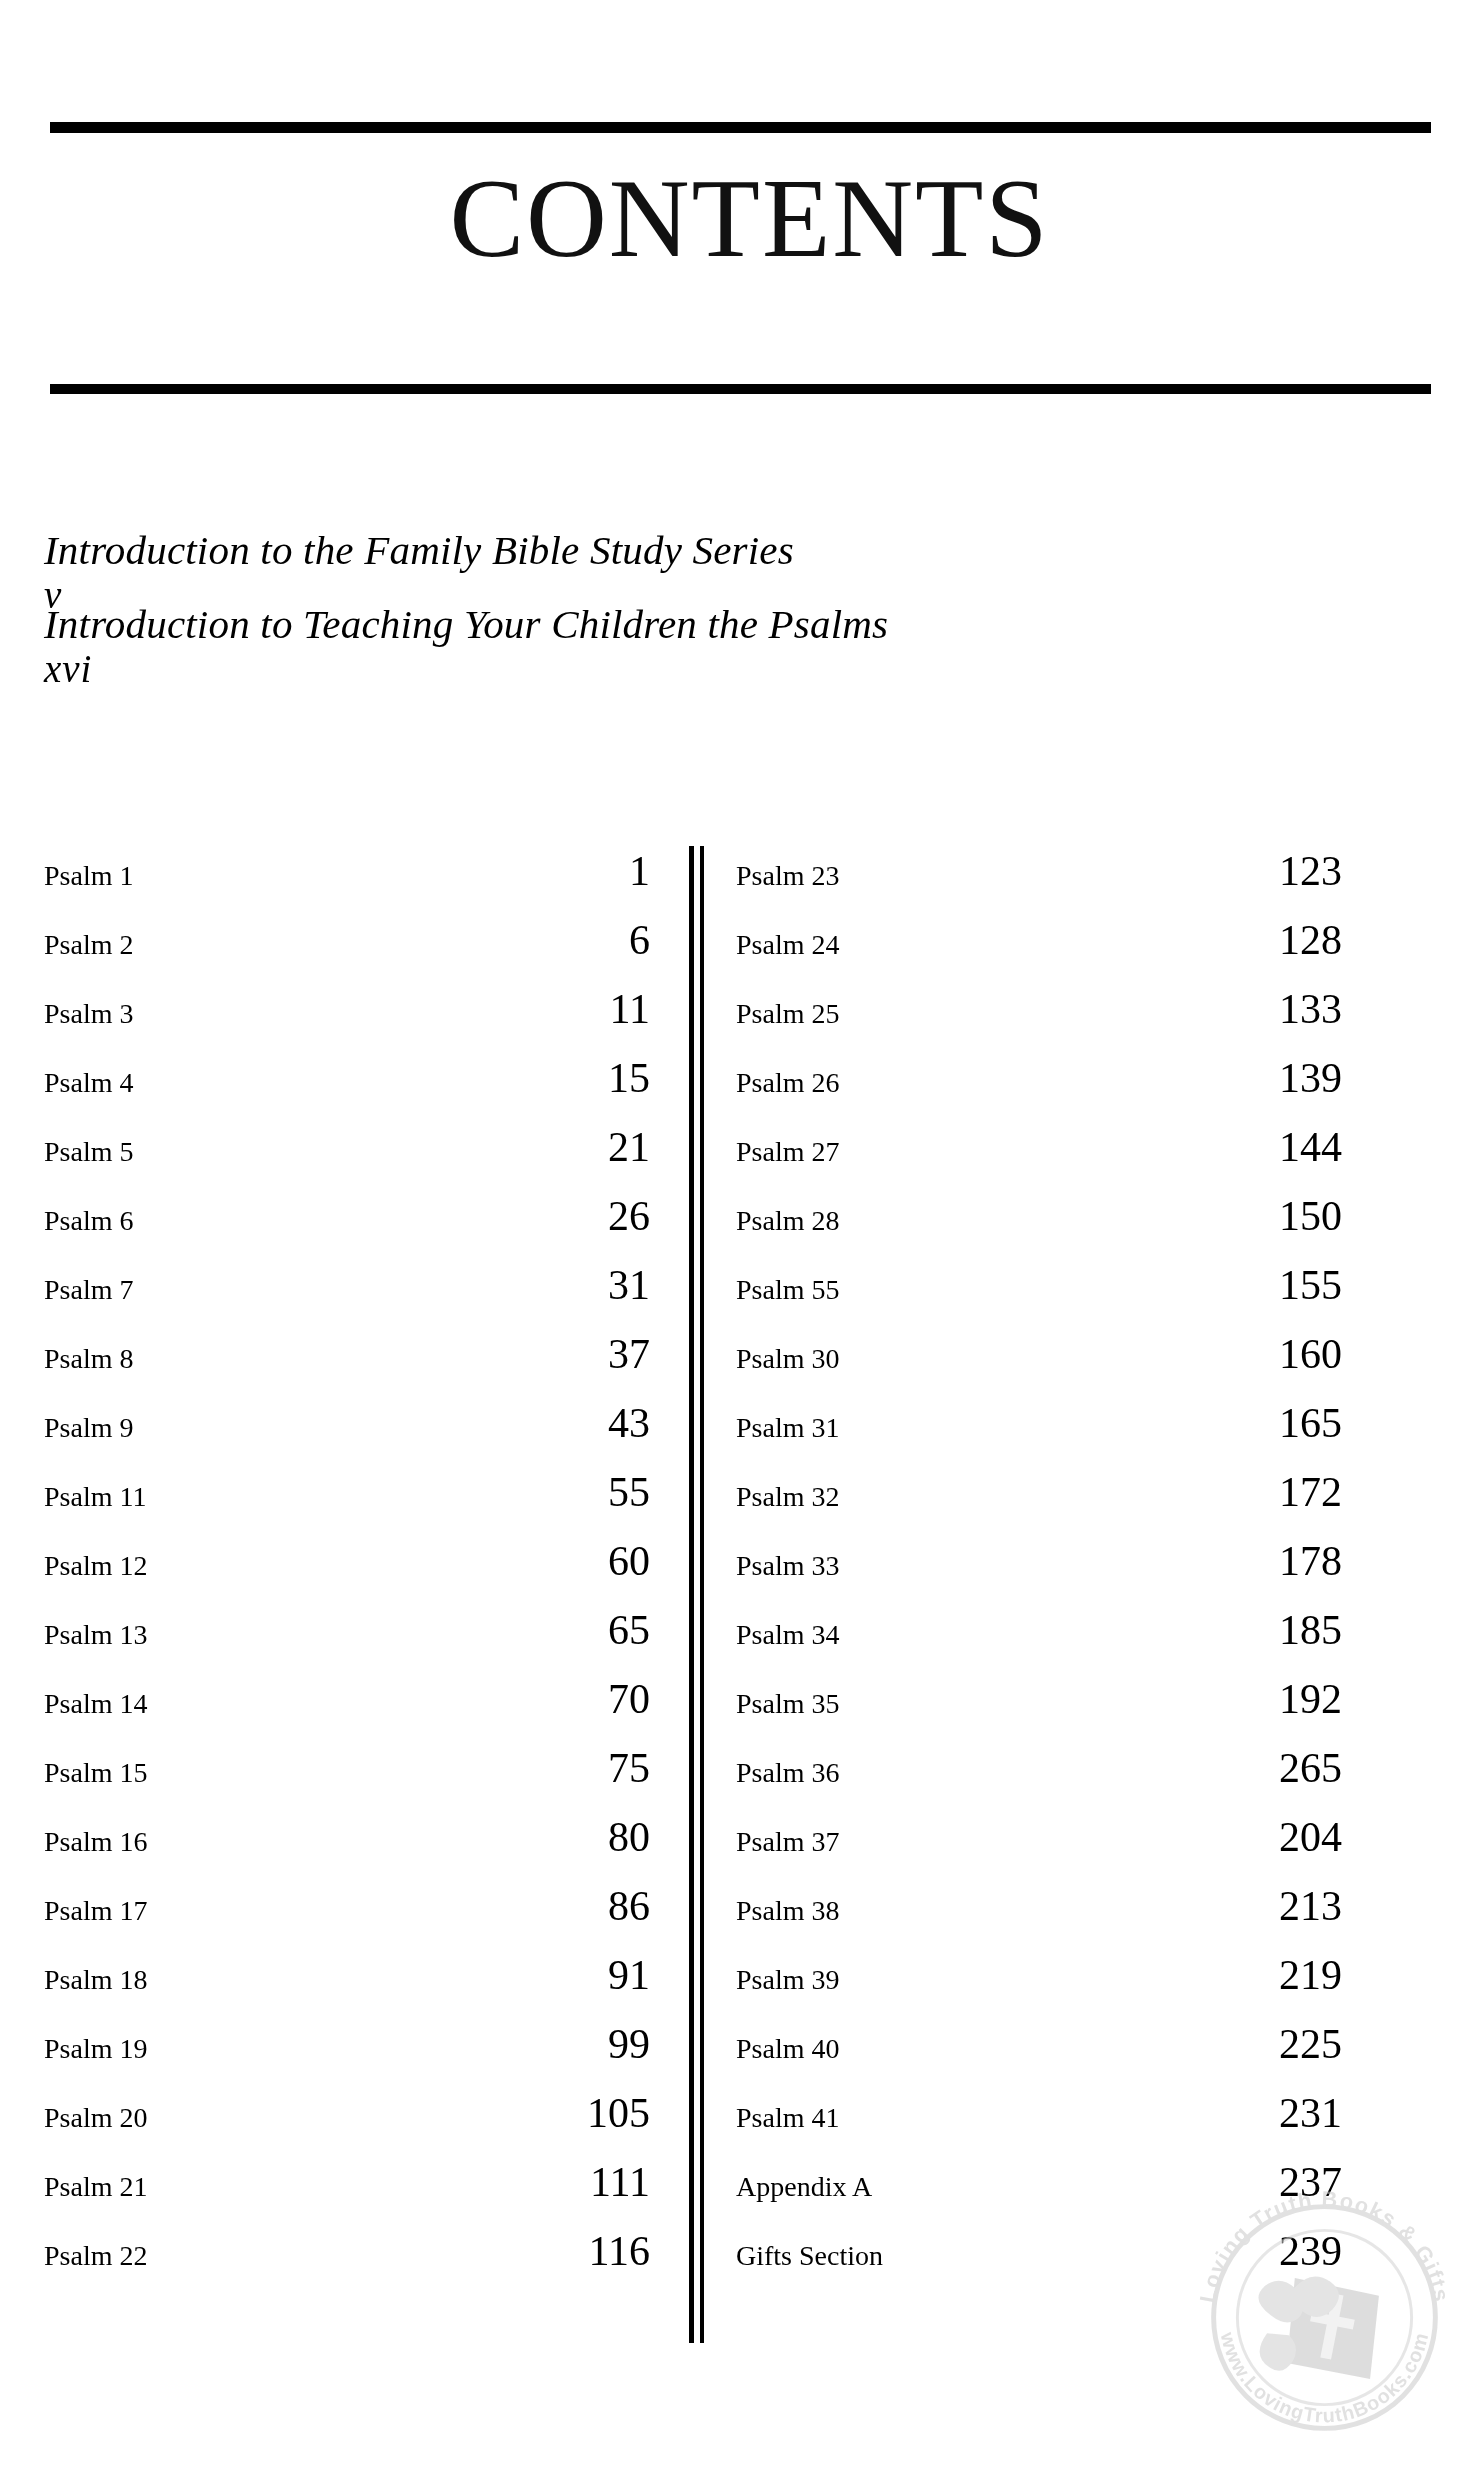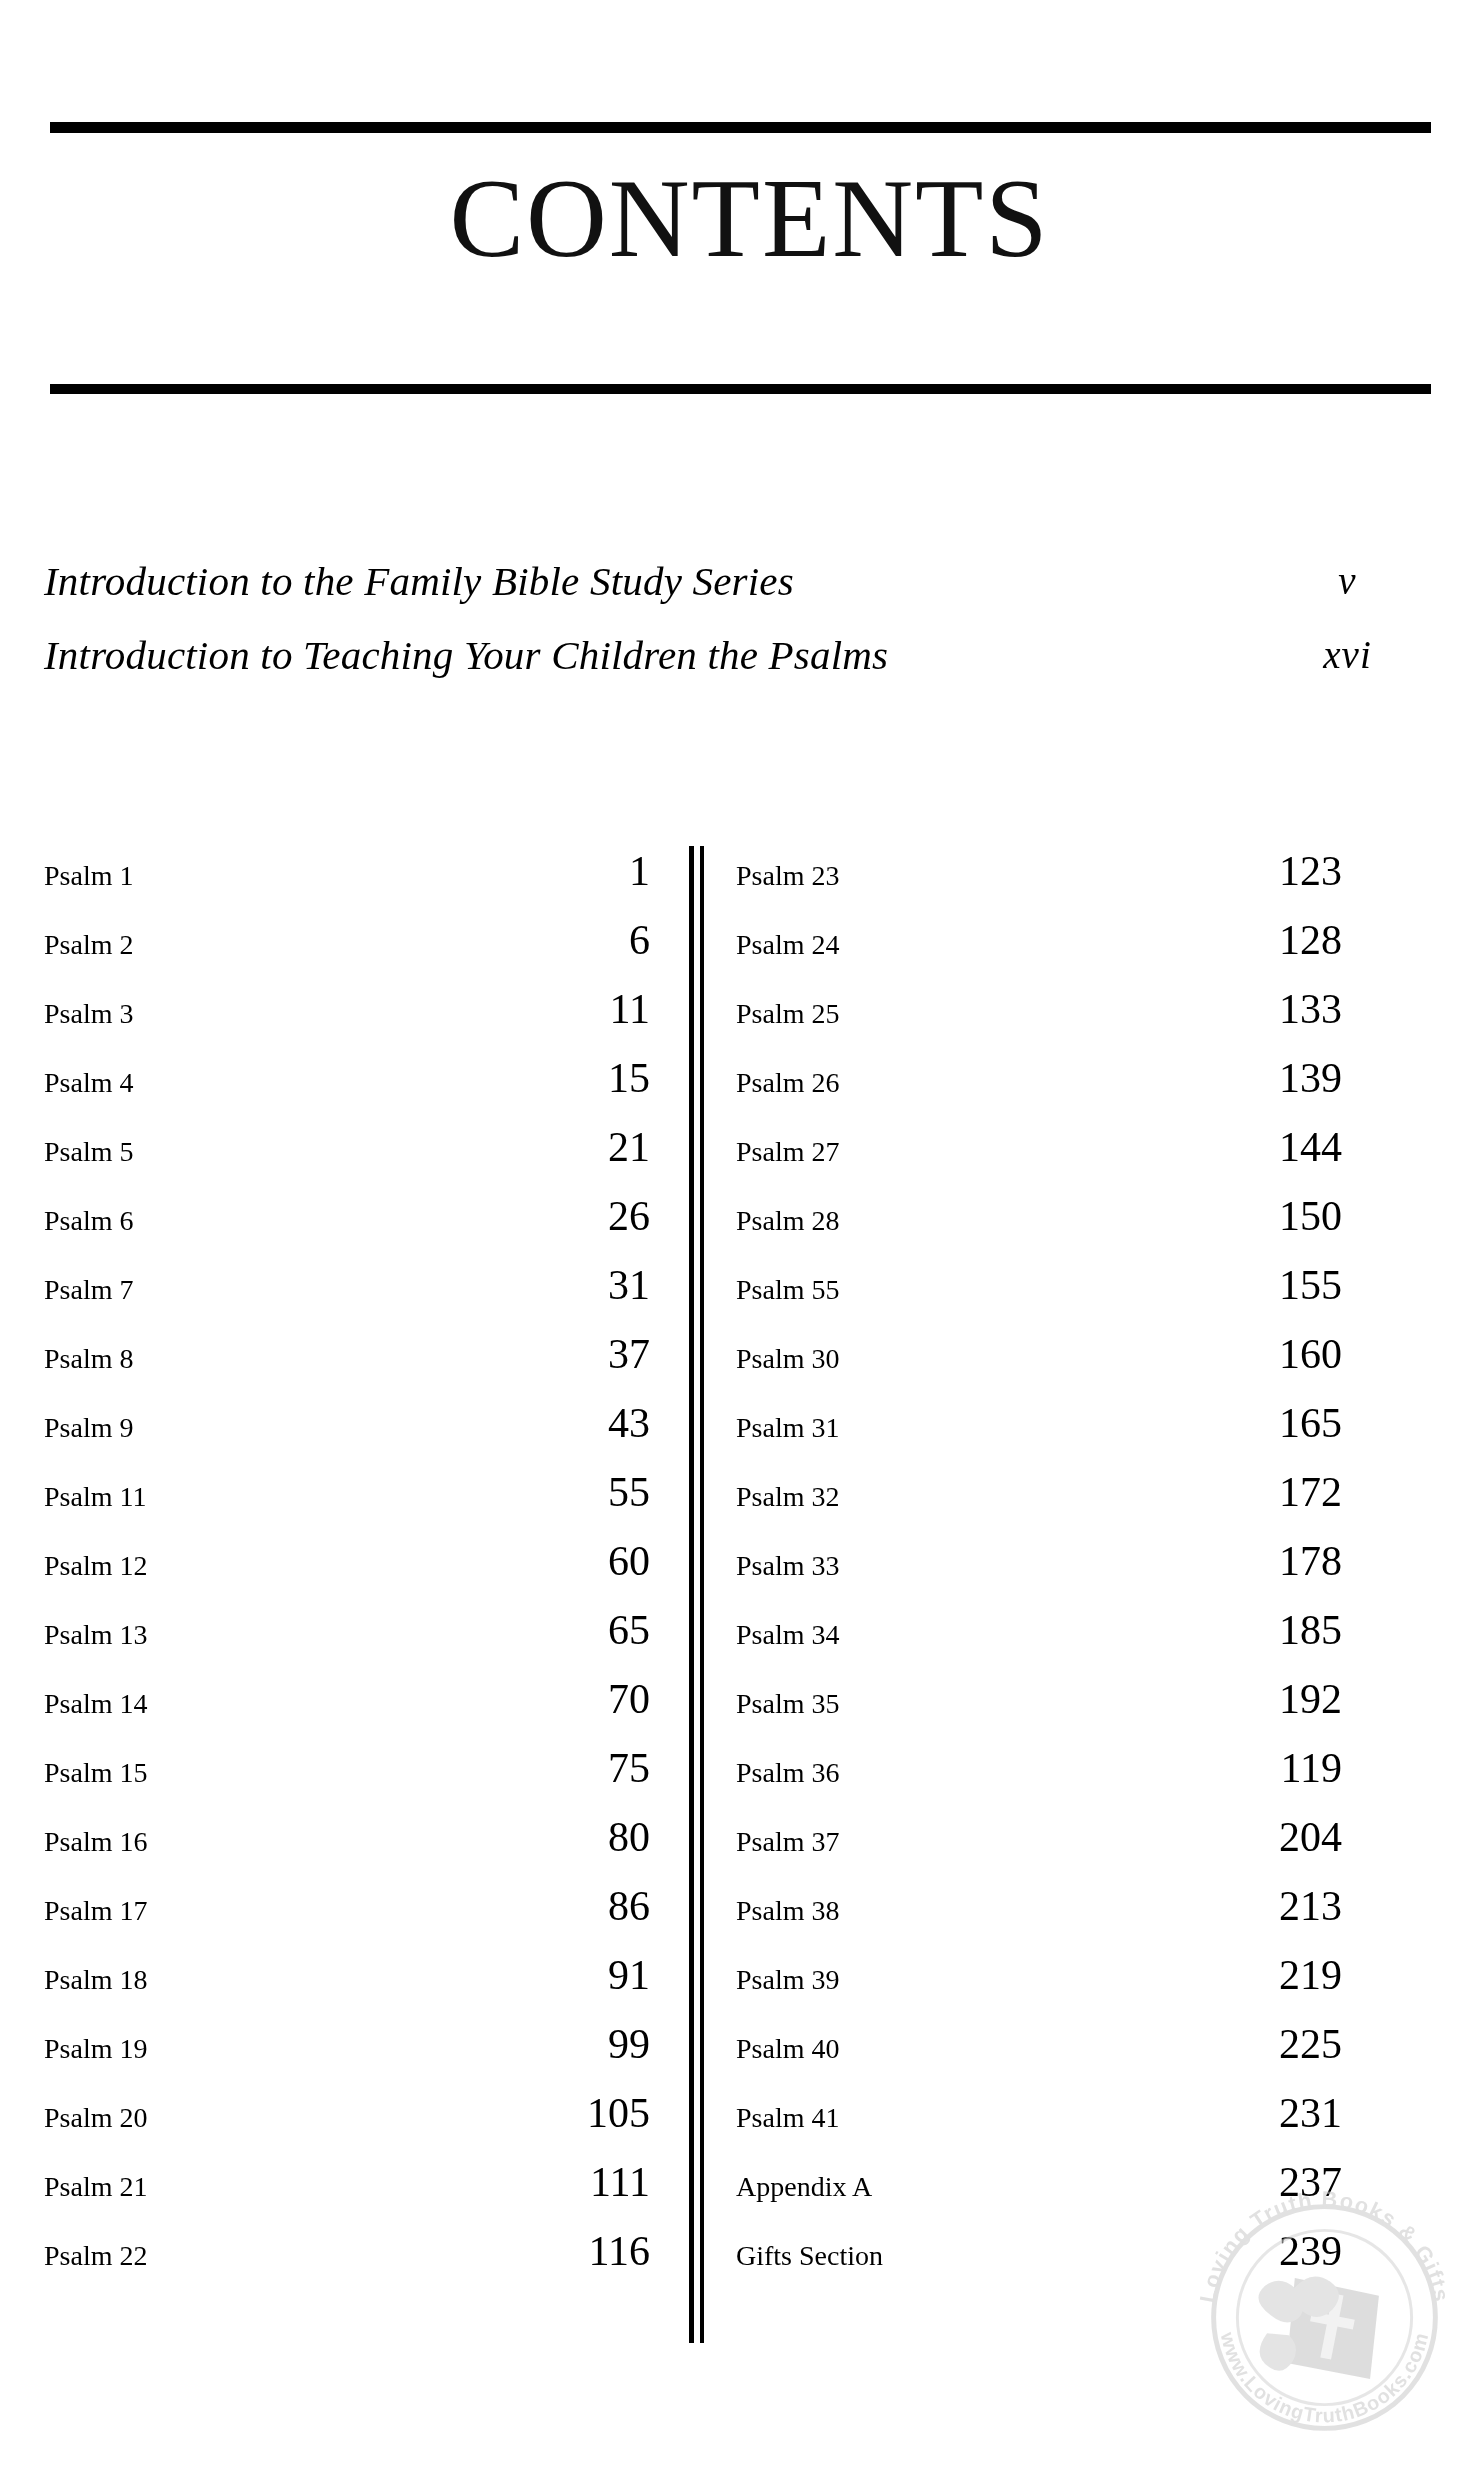--- a/index.html
+++ b/index.html
@@ -52,22 +52,23 @@
 
   
   .frontmatter {
     position: absolute;
     top: 529px;
     left: 44px;
     width: 1371px;
   }
   .fm-row {
     display: flex;
-    align-items: flex-end;
+    align-items: flex-start;
     height: 74px;
+    flex-direction: column;
   }
   .fm-label {
     font-style: italic;
     font-size: 41px;
     line-height: 1.05;
     white-space: nowrap;
     flex: 0 0 auto;
     letter-spacing: 0.2px;
   }
   .fm-spacer { flex: 1 1 auto; }
@@ -343,21 +344,21 @@
           <span class="toc-page">185</span>
         </div>
         <div class="toc-row">
           <span class="toc-label">Psalm 35</span>
           <span class="toc-spacer"></span>
           <span class="toc-page">192</span>
         </div>
         <div class="toc-row">
           <span class="toc-label">Psalm 36</span>
           <span class="toc-spacer"></span>
-          <span class="toc-page">119</span>
+          <span class="toc-page">265</span>
         </div>
         <div class="toc-row">
           <span class="toc-label">Psalm 37</span>
           <span class="toc-spacer"></span>
           <span class="toc-page">204</span>
         </div>
         <div class="toc-row">
           <span class="toc-label">Psalm 38</span>
           <span class="toc-spacer"></span>
           <span class="toc-page">213</span>

